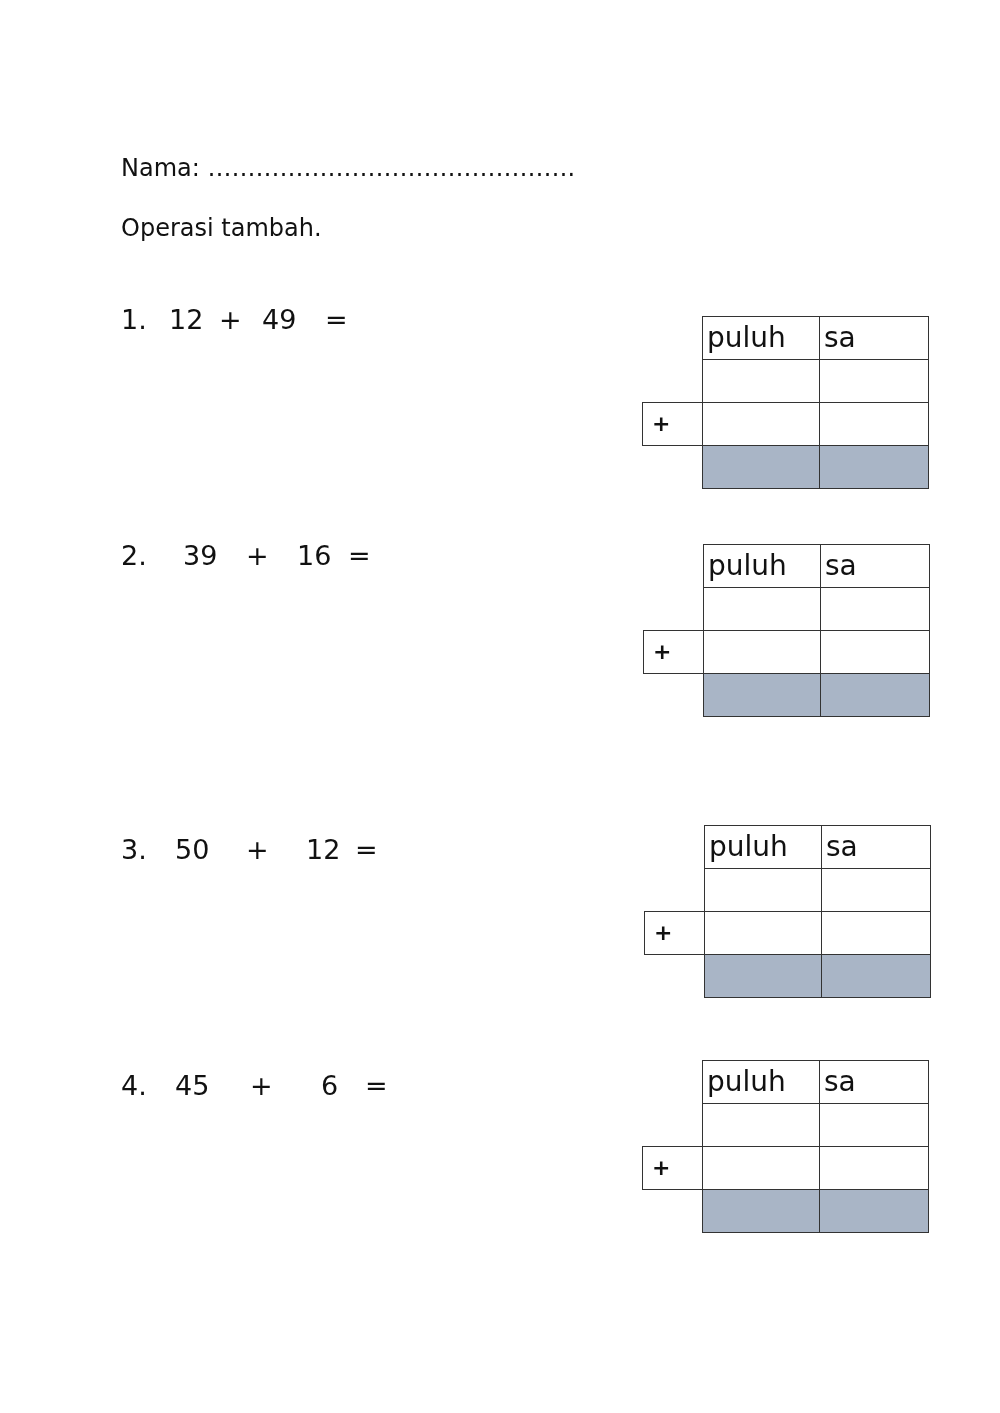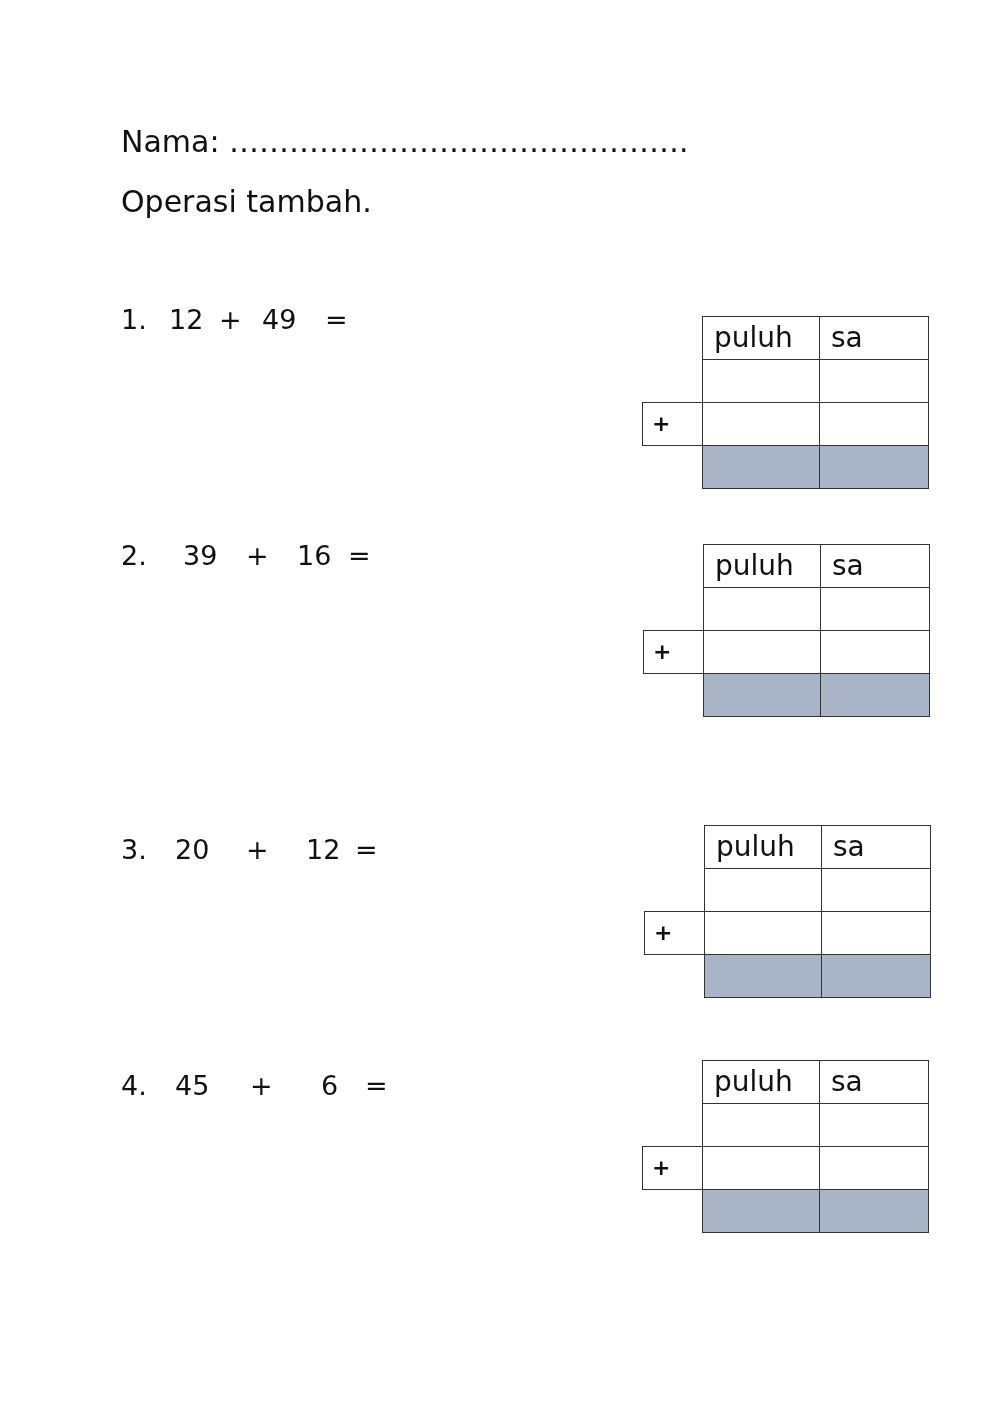--- a/index.html
+++ b/index.html
@@ -1,25 +1,25 @@
 <!DOCTYPE html>
 <html><head>
 <meta charset="utf-8">
 <style>
   html, body { margin: 0; padding: 0; background: #ffffff; }
   body { width: 1000px; height: 1413px; position: relative; overflow: hidden;
          font-family: "DejaVu Sans", "Liberation Sans", sans-serif; color: #111; }
-  .text { position: absolute; font-size: 30px; line-height: 1; white-space: pre; }
+  .text { position: absolute; font-size: 24px; line-height: 1; white-space: pre; margin-top: 29px; }
   .name-line { left: 121px; top: 127px; }
   .subtitle { left: 121px; top: 187px; }
   .problem { position: absolute; left: 121px; font-size: 27px; line-height: 1; }
   .problem span { position: absolute; white-space: pre; top: 0; }
   .grid { position: absolute; width: 290px; height: 172px; }
   .cell { position: absolute; box-sizing: border-box; border: 1px solid #333; }
-  .hdr { font-size: 28px; line-height: 42px; padding-left: 11px; }
+  .hdr { font-size: 28px; line-height: 42px; padding-left: 4px; }
   .shade { background: #a9b5c6; }
   .plusbox { font-size: 22px; font-weight: bold; line-height: 42px; padding-left: 9px; }
 </style>
 </head>
 <body>
 
 <div class="text name-line">Nama: ……………………………………….</div>
 <div class="text subtitle">Operasi tambah.</div>
 
 <div class="problem" style="top:306px">
@@ -33,21 +33,21 @@
 <div class="problem" style="top:542px">
   <span style="left:0">2.</span>
   <span style="left:62px">39</span>
   <span style="left:125px">+</span>
   <span style="left:176px">16</span>
   <span style="left:227px">=</span>
 </div>
 
 <div class="problem" style="top:836px">
   <span style="left:0">3.</span>
-  <span style="left:54px">20</span>
+  <span style="left:54px">50</span>
   <span style="left:125px">+</span>
   <span style="left:185px">12</span>
   <span style="left:234px">=</span>
 </div>
 
 <div class="problem" style="top:1072px">
   <span style="left:0">4.</span>
   <span style="left:54px">45</span>
   <span style="left:129px">+</span>
   <span style="left:200px">6</span>

